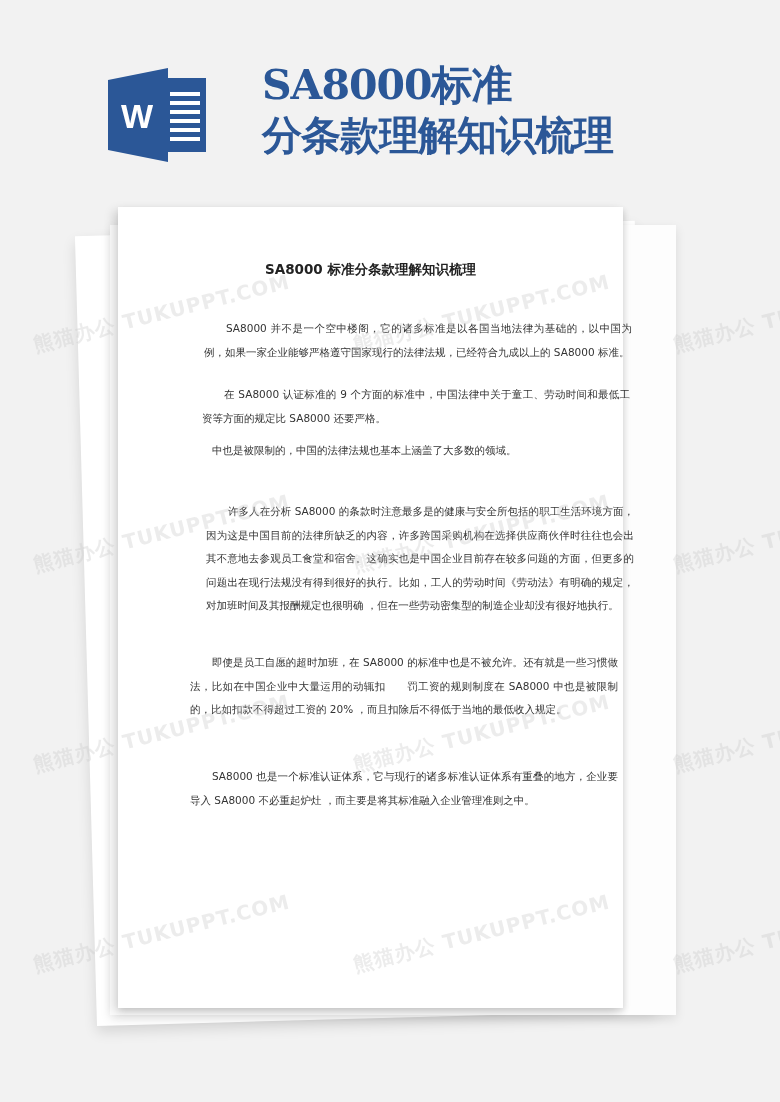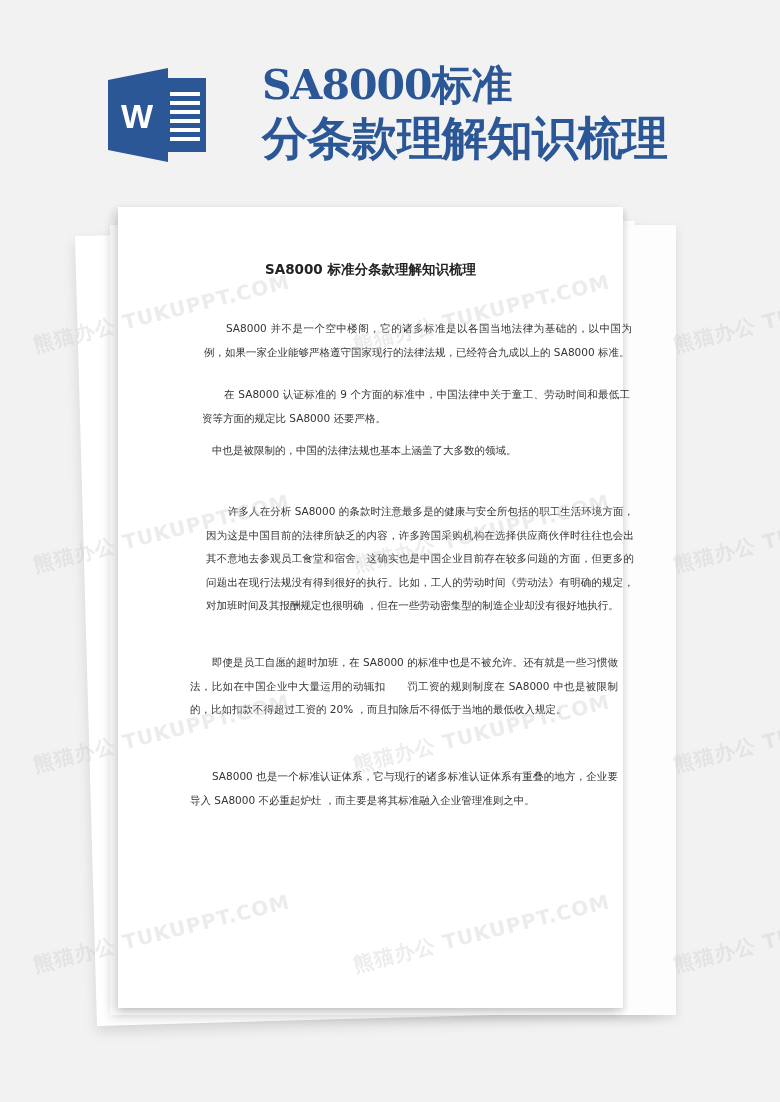--- a/index.html
+++ b/index.html
@@ -7,21 +7,21 @@
     width: 780px; height: 1102px; overflow: hidden; position: relative;
     background: #f2f2f2;
     font-family: "DejaVu Sans", "Liberation Sans", sans-serif;
   }
   .header { position: absolute; left: 0; top: 0; width: 780px; height: 200px; }
   .word-icon { position: absolute; left: 108px; top: 68px; width: 102px; height: 94px; }
   .title-line { position: absolute; left: 262px; color: #2b5797;
     font-family: "DejaVu Serif", "Liberation Serif", serif; font-weight: bold;
     letter-spacing: -1px; white-space: nowrap; }
   .title-line.l1 { top: 58px; font-size: 41px; }
-  .title-line.l2 { top: 108px; font-size: 46px; }
+  .title-line.l2 { top: 108px; font-size: 40px; }
 
   .sheet-back {
     position: absolute; left: 97px; top: 236px; width: 560px; height: 790px;
     background: #ffffff;
     transform: rotate(-1.6deg); transform-origin: left bottom;
     box-shadow: 0 6px 14px rgba(0,0,0,0.12);
   }
   .sheet-mid {
     position: absolute; left: 110px; top: 225px; width: 566px; height: 790px;
     background: #fdfdfd;

